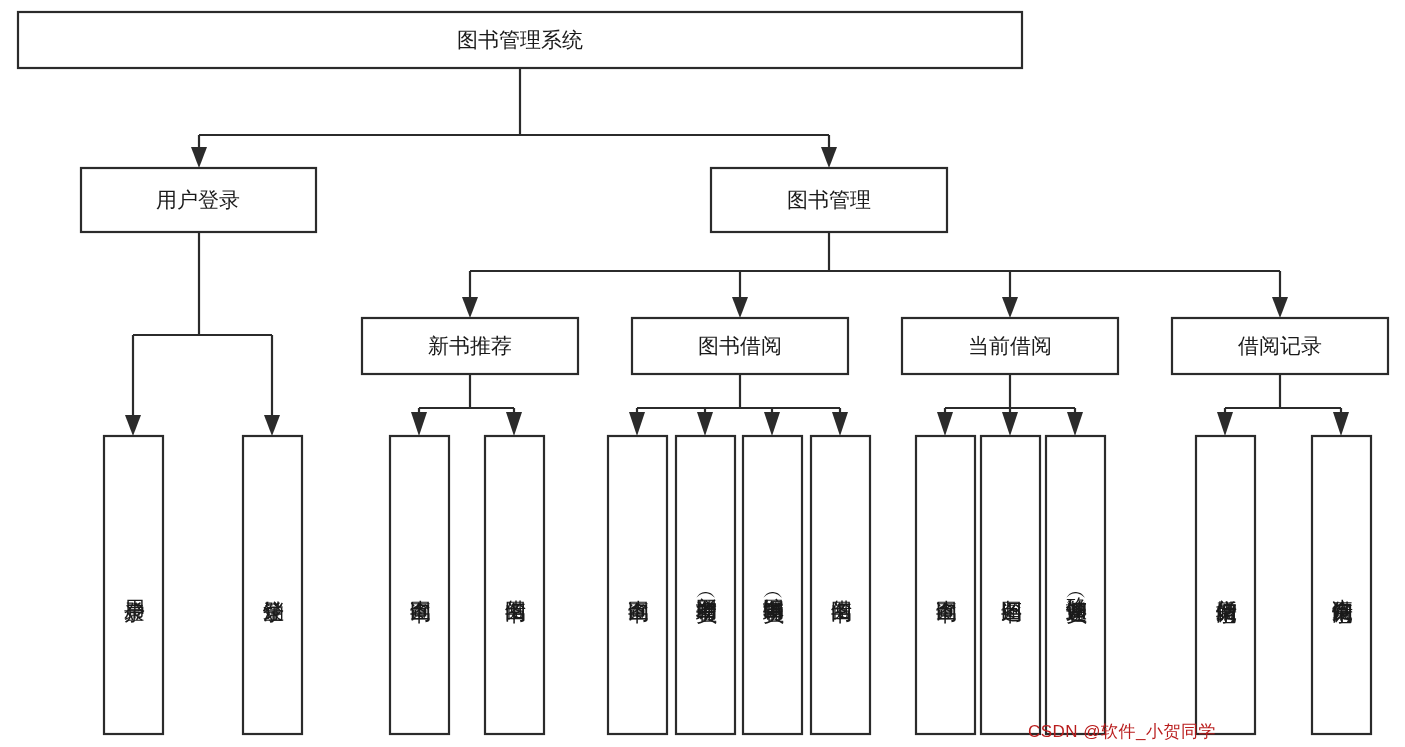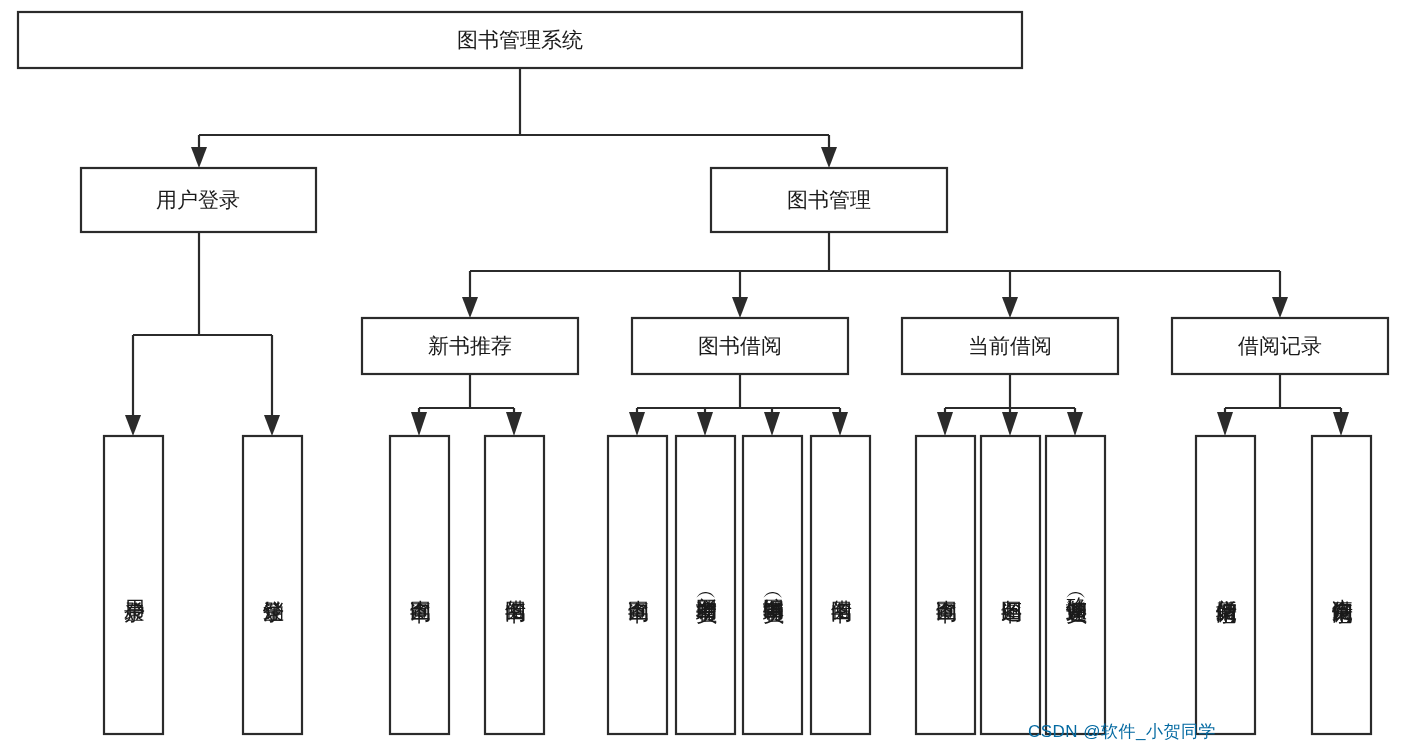--- a/index.html
+++ b/index.html
@@ -55,21 +55,21 @@
   .arrow-head {
     fill: #2b2b2b;
     stroke: none;
   }
   .watermark {
     position: absolute;
     right: 6px;
     bottom: 4px;
     font-family: "Liberation Sans", "DejaVu Sans", sans-serif;
     font-size: 17px;
-    color: #0369a1;
+    color: #b91c1c;
     white-space: nowrap;
     letter-spacing: 0.5px;
     pointer-events: none;
   }
 </style>
 </head>
 <body>
 
 <div id="diagram-root">
 

